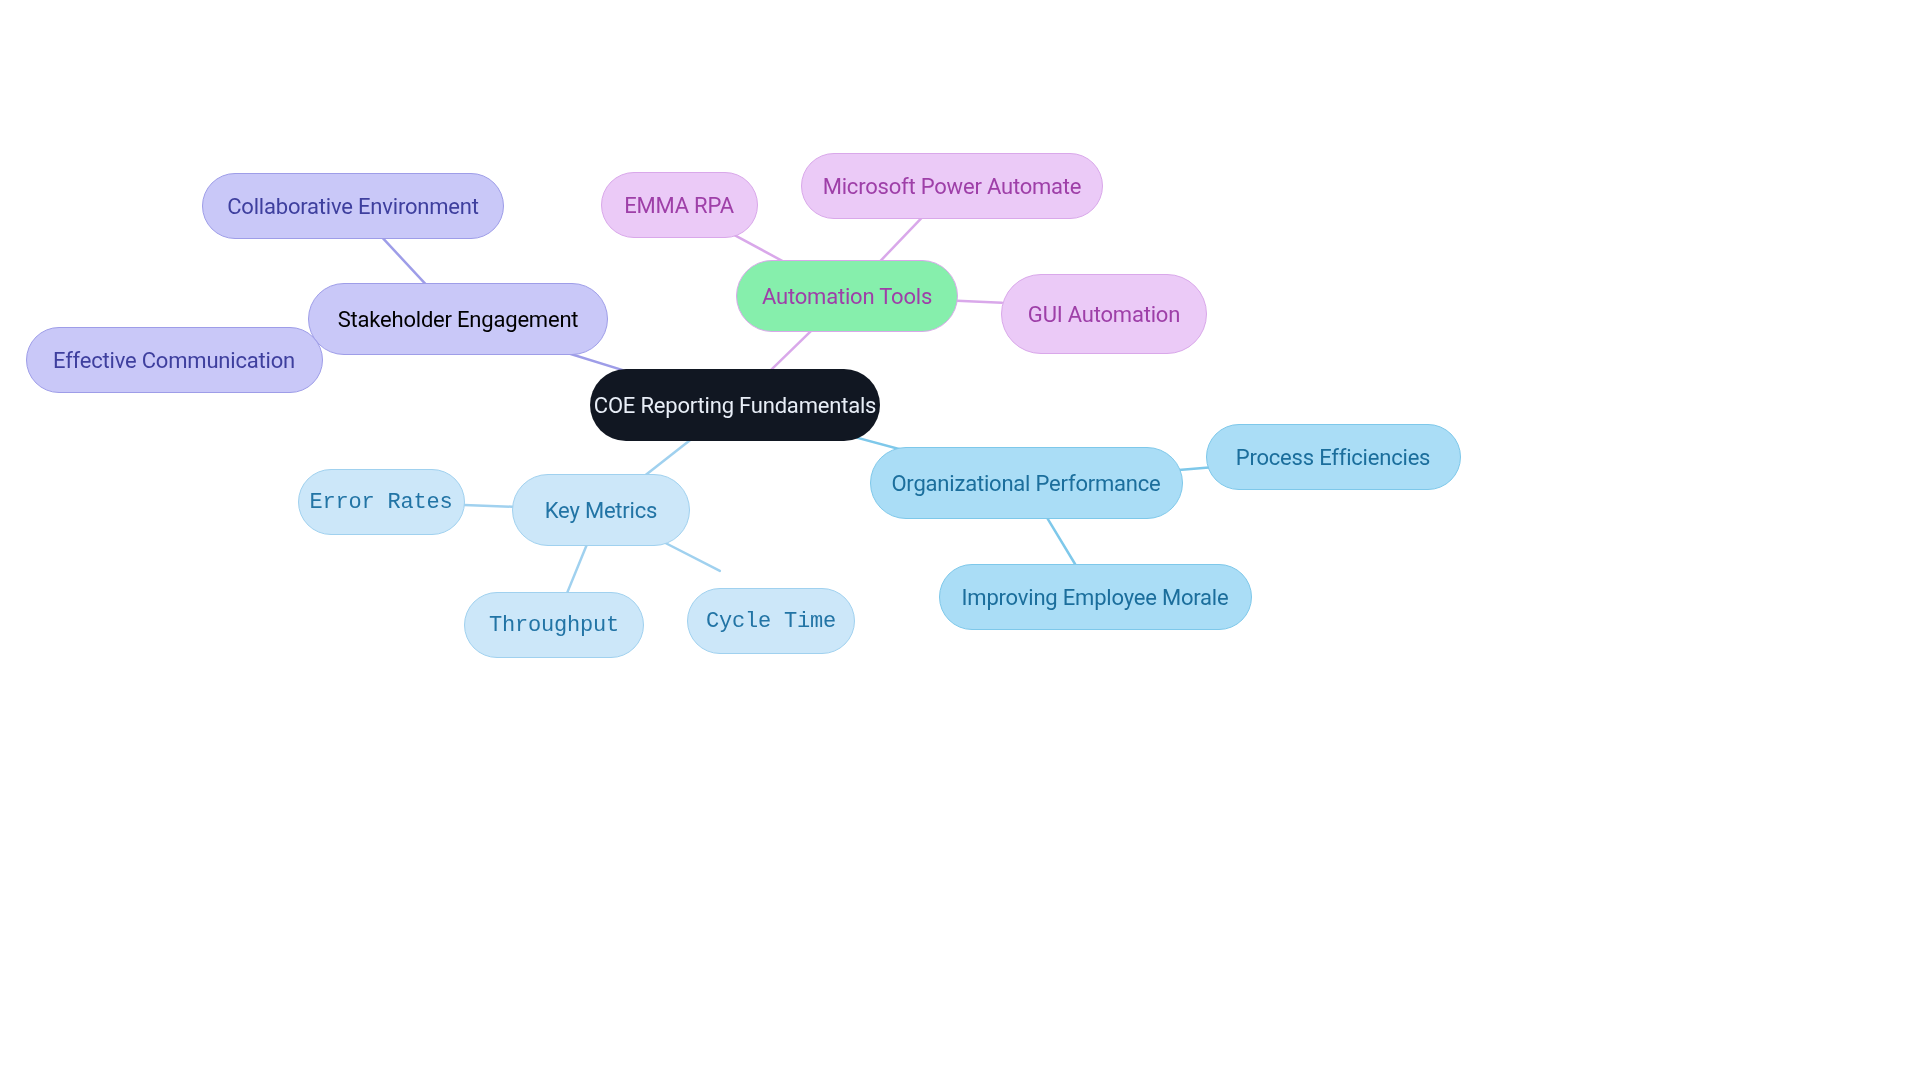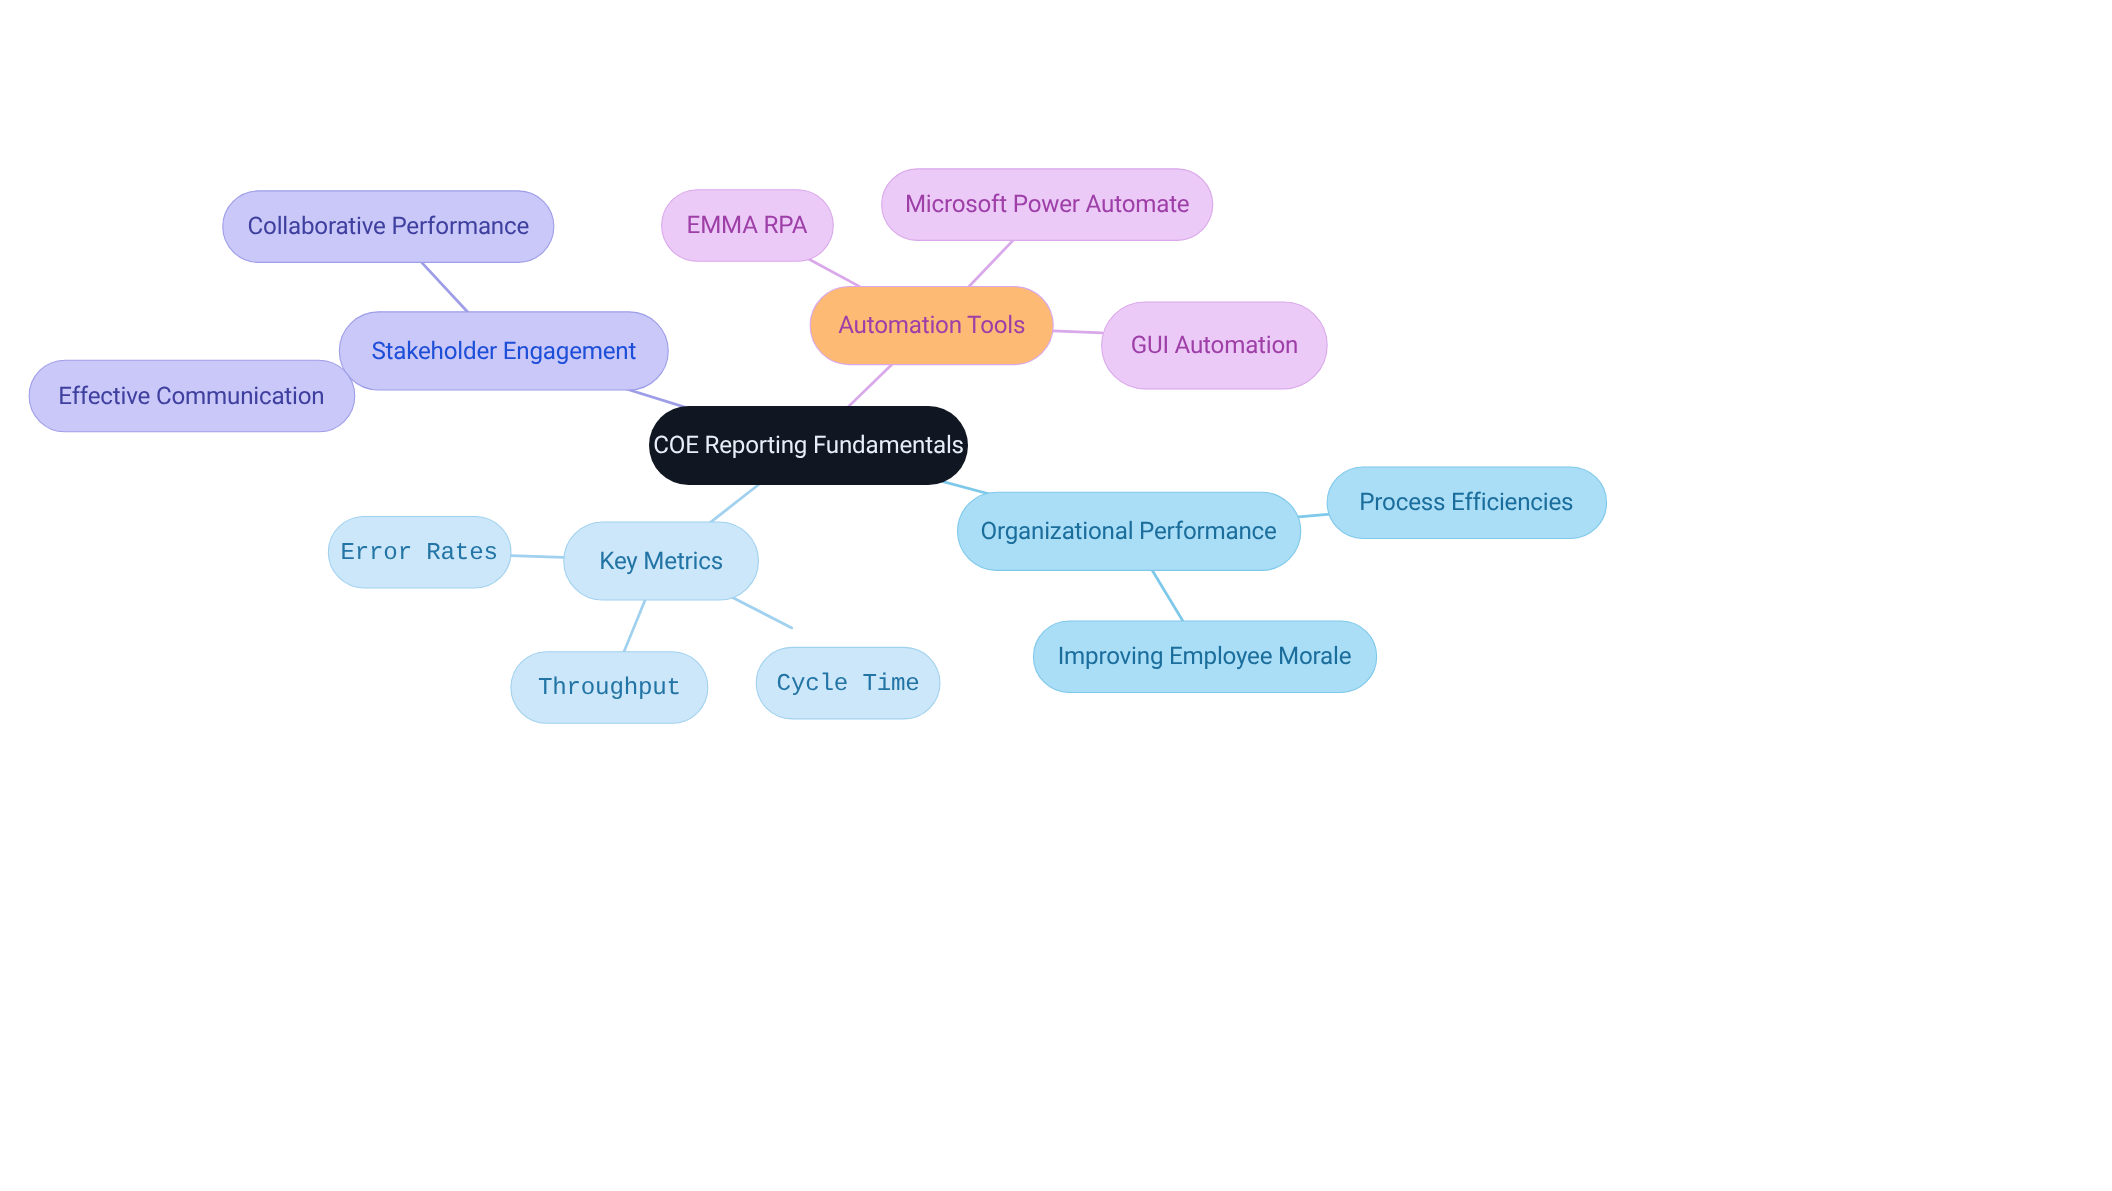--- a/index.html
+++ b/index.html
@@ -19,32 +19,32 @@
     border: 1.5px solid transparent;
     letter-spacing: -0.2px;
   }
   .center {
     background: #111722;
     color: #e8eef7;
     height: 72px;
   }
   .purple {
     background: #c9c8f8;
-    color: #1d4ed8;
+    color: #000000;
     border-color: #9e9de8;
     height: 72px;
   }
   .purple-light {
     background: #c9c8f8;
     color: #3e3f9e;
     border-color: #9e9de8;
     height: 66px;
   }
   .magenta {
-    background: #fdba74;
+    background: #86efac;
     color: #9e3fa8;
     border-color: #d9a8ea;
     height: 72px;
   }
   .magenta-light {
     background: #ebcaf7;
     color: #9e3fa8;
     border-color: #d9a8ea;
     height: 66px;
   }
@@ -92,21 +92,21 @@
       <line x1="586.4839743346037" y1="545.5179351387358" x2="567.3380250365128" y2="592.3644068255537" stroke="#a0d1ef" stroke-width="2.5" stroke-linecap="round"></line>
       <line x1="656.1878041810432" y1="538.2431703750045" x2="719.8504152545801" y2="570.8234478067557" stroke="#a0d1ef" stroke-width="2.5" stroke-linecap="round"></line>
       <line x1="833.5332937593412" y1="431.4109859561121" x2="924.0790597946911" y2="455.68098509960794" stroke="#7ec8ea" stroke-width="2.5" stroke-linecap="round"></line>
       <line x1="1172.862718480979" y1="470.5621150472135" x2="1211.8222447258115" y2="467.2626111958596" stroke="#7ec8ea" stroke-width="2.5" stroke-linecap="round"></line>
       <line x1="1047.5813014162961" y1="518.6560632095328" x2="1075.1870282231707" y2="564.2655248904562" stroke="#7ec8ea" stroke-width="2.5" stroke-linecap="round"></line>
     </svg>
 
   <div class="node center" style="left: 590px; top: 369px; width: 290px; height: 72px;">COE Reporting Fundamentals</div>
 
   <div class="node purple" style="left: 308px; top: 283px; width: 300px; height: 72px;">Stakeholder Engagement</div>
-  <div class="node purple-light" style="left: 202px; top: 173px; width: 302px; height: 66px;">Collaborative Performance</div>
+  <div class="node purple-light" style="left: 202px; top: 173px; width: 302px; height: 66px;">Collaborative Environment</div>
   <div class="node purple-light" style="left: 25.5px; top: 327px; width: 297px; height: 66px;">Effective Communication</div>
 
   <div class="node magenta" style="left: 736px; top: 260px; width: 222px; height: 72px;">Automation Tools</div>
   <div class="node magenta-light" style="left: 600.5px; top: 172px; width: 157px; height: 66px;">EMMA RPA</div>
   <div class="node magenta-light" style="left: 801px; top: 153px; width: 302px; height: 66px;">Microsoft Power Automate</div>
   <div class="node magenta-light" style="left: 1001px; top: 274px; width: 206px; height: 80px;">GUI Automation</div>
 
   <div class="node bluelt" style="left: 512px; top: 474px; width: 178px; height: 72px;">Key Metrics</div>
   <div class="node bluelt-light" style="left: 297.5px; top: 469px; width: 167px; height: 66px;">Error Rates</div>
   <div class="node bluelt-light" style="left: 464px; top: 592px; width: 180px; height: 66px;">Throughput</div>

